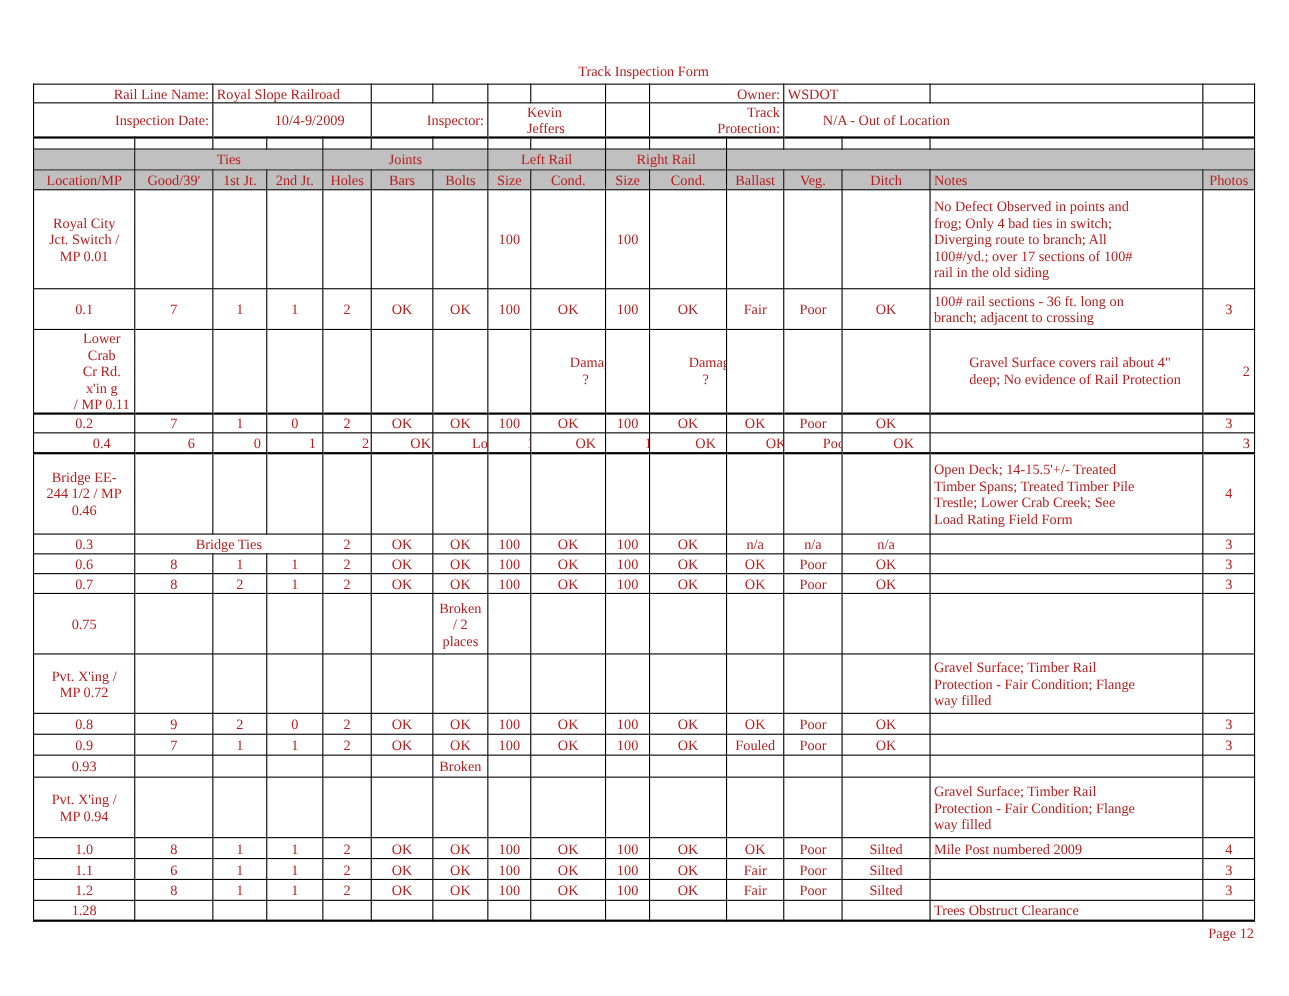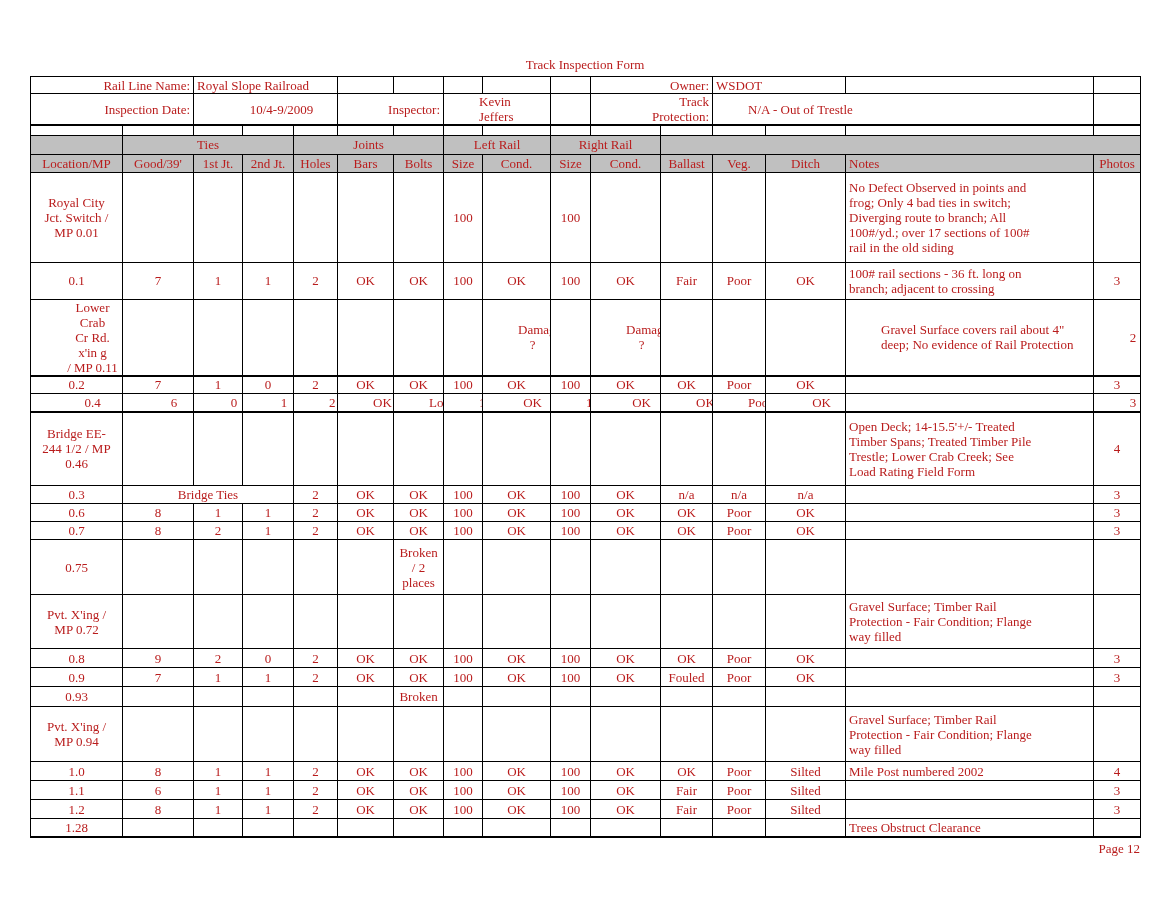--- a/index.html
+++ b/index.html
@@ -71,21 +71,21 @@
         <td></td>
       </tr>
 
       <tr class="tb" style="height:18px">
         <td colspan="2" class="lbl">Inspection Date:</td>
         <td colspan="3">10/4-9/2009</td>
         <td colspan="2" class="lbl">Inspector:</td>
         <td colspan="2" class="al">Kevin Jeffers</td>
         <td></td>
         <td colspan="2" class="lbl">Track Protection:</td>
-        <td colspan="3" class="al">N/A - Out of Trestle</td>
+        <td colspan="3" class="al">N/A - Out of Location</td>
         <td></td>
       </tr>
 
       <tr style="height:10px">
         <td></td>
           <td></td>
         <td></td>
           <td></td>
         <td></td>
           <td></td>
@@ -428,21 +428,21 @@
           <td>2</td>
           <td>OK</td>
           <td>OK</td>
           <td>100</td>
           <td>OK</td>
           <td>100</td>
           <td>OK</td>
           <td>OK</td>
           <td>Poor</td>
           <td>Silted</td>
-          <td class="al">Mile Post numbered 2002</td>
+          <td class="al">Mile Post numbered 2009</td>
           <td>4</td>
         </tr>
         <tr style="height: 19px;">
           <td>1.1</td>
           <td>6</td>
           <td>1</td>
           <td>1</td>
           <td>2</td>
           <td>OK</td>
           <td>OK</td>

